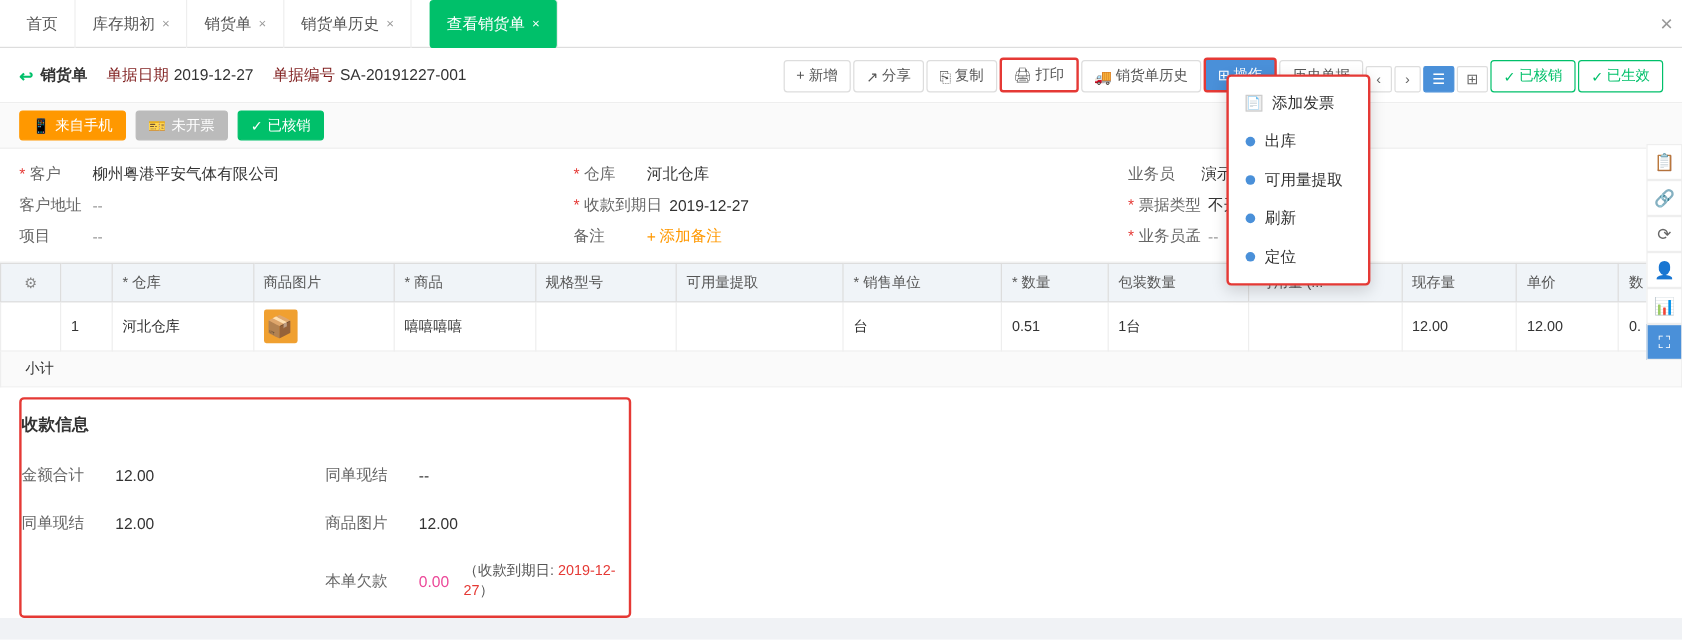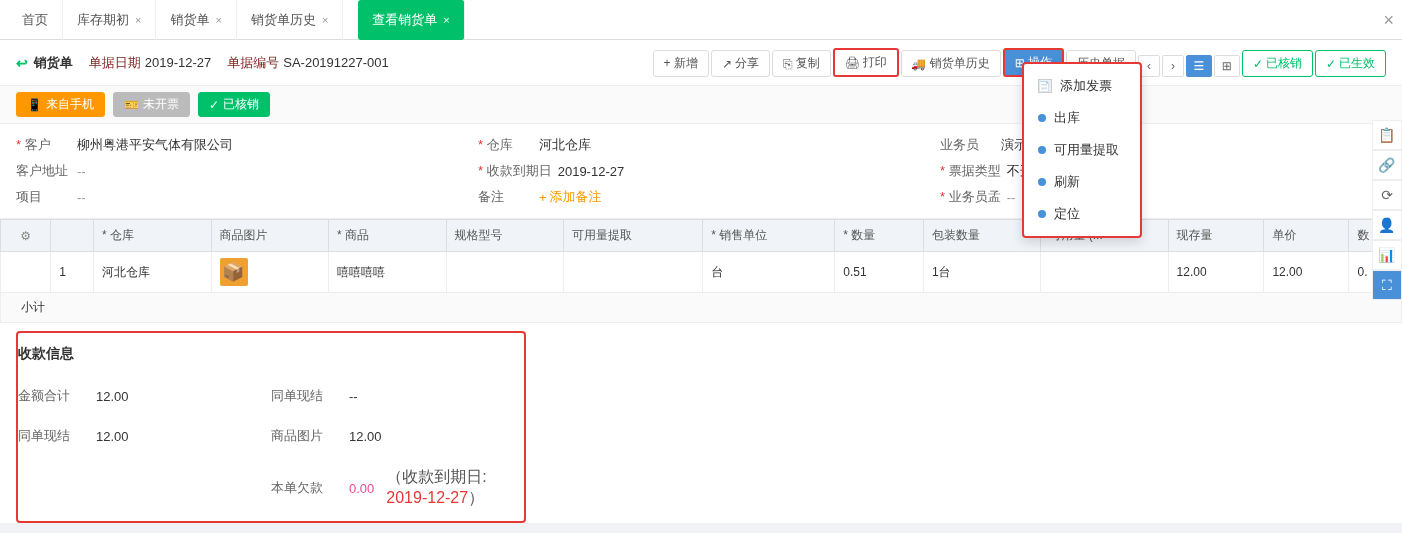--- a/index.html
+++ b/index.html
@@ -390,21 +390,21 @@
           <span class="payment-value">12.00</span>
         </div>
         <div class="payment-row">
           <span class="payment-label">商品图片</span>
           <span class="payment-value">12.00</span>
         </div>
         <div class="payment-row"></div>
         <div class="payment-row">
           <span class="payment-label">本单欠款</span>
           <span class="payment-value red">0.00</span>
-          <span class="payment-value" style="font-size:16px; color:#555; margin-left:4px;">（收款到期日: <span style="color:#e53935;">2019-12-27</span>）</span>
+          <span class="payment-value" style="font-size:12px; color:#555; margin-left:4px;">（收款到期日: <span style="color:#e53935;">2019-12-27</span>）</span>
         </div>
       </div>
     </div>
 
   </div>
 
   <div class="dropdown-menu" style="top:62px; right:260px;">
     <div class="dropdown-item">
       <div class="dropdown-icon-box">📄</div>
       <span>添加发票</span>

